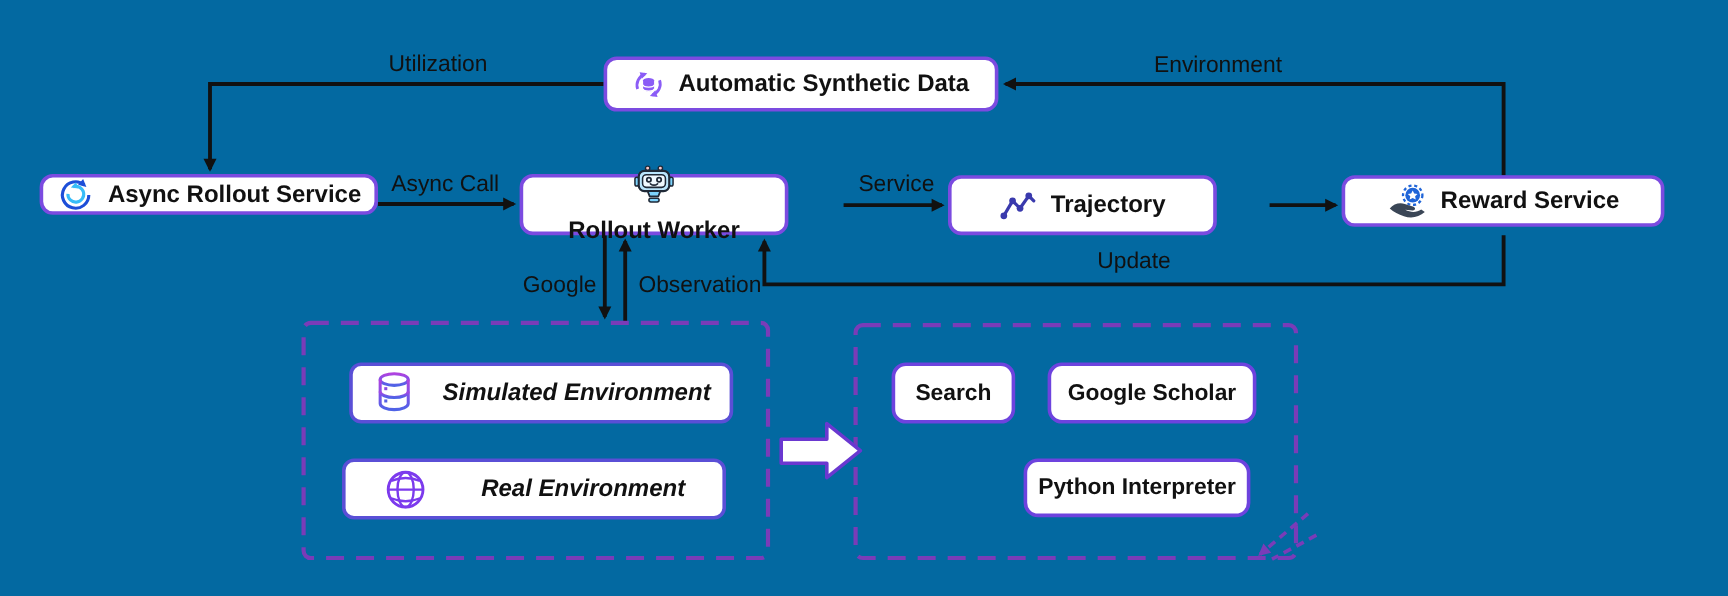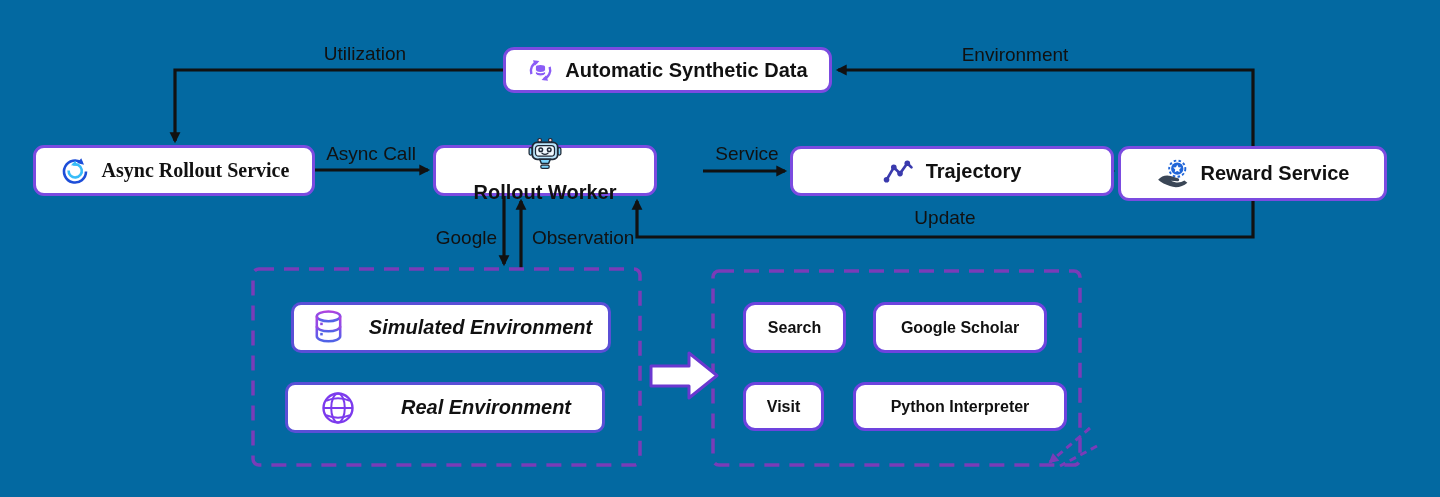--- a/index.html
+++ b/index.html
@@ -12,43 +12,43 @@
 
   .node{
     position:absolute;display:flex;align-items:center;justify-content:center;gap:11px;
     background:#ffffff;border:3.5px solid var(--node-border,#7b4be0);border-radius:11px;
     box-sizing:border-box;z-index:2;
   }
   .node .label{font-weight:bold;font-size:20px;color:#111;white-space:nowrap;}
   .icon{display:flex;align-items:center;justify-content:center;flex:0 0 auto;}
 
   #n-asd{left:503px;top:47px;width:329px;height:46px;}
-  #n-ars{left:33px;top:145px;width:282px;height:51px;font-family:Liberation Serif, serif;}
+  #n-ars{left:33px;top:145px;width:282px;height:34px;}
   #n-rw{left:433px;top:145px;width:224px;height:51px;flex-direction:column;}
-  #n-traj{left:790px;top:146px;width:324px;height:50px;}
-  #n-rs{left:1118px;top:146px;width:269px;height:55px;}
+  #n-traj{left:790px;top:146px;width:224px;height:50px;}
+  #n-rs{left:1118px;top:146px;width:269px;height:43px;}
 
   .env-node{
     position:absolute;display:flex;align-items:center;justify-content:center;gap:22px;
     background:#fff;border:3.5px solid var(--env-box-border,#5a4fd6);border-radius:10px;
     box-sizing:border-box;z-index:2;
   }
   .env-node .label{font-weight:bold;font-style:italic;font-size:20px;color:#111;white-space:nowrap;}
   #env-sim{left:291px;top:302px;width:320px;height:51px;}
   #env-real{left:285px;top:382px;width:320px;height:51px;gap:44px;}
 
   .tool{
     position:absolute;display:flex;align-items:center;justify-content:center;
     background:#fff;border:3.5px solid var(--tool-border,#6d43de);border-radius:12px;
-    box-sizing:border-box;z-index:2;font-weight:bold;font-size:16px;color:#111;white-space:nowrap;
+    box-sizing:border-box;z-index:2;font-weight:bold;font-size:19px;color:#111;white-space:nowrap;
   }
   #tool-search{left:743px;top:302px;width:103px;height:51px;}
   #tool-gs{left:873px;top:302px;width:174px;height:51px;}
   #tool-visit{left:743px;top:382px;width:81px;height:49px;}
-  #tool-py{left:853px;top:382px;width:214px;height:49px;}
+  #tool-py{left:853px;top:382px;width:189px;height:49px;}
 
   .edge-label{
     position:absolute;font-weight:normal;font-size:19px;color:#111;white-space:nowrap;z-index:3;
     transform:translateX(-50%);
   }
   #lbl-utilization{left:365px;top:43px;}
   #lbl-preservation{left:1015px;top:44px;}
   #lbl-async-call{left:371px;top:143px;}
   #lbl-collect{left:747px;top:143px;}
   #lbl-update{left:945px;top:207px;}
@@ -216,23 +216,20 @@
     </span>
     <span class="label">Real Environment</span>
   </div>
 
   <div class="tool" id="tool-search">
     <span>Search</span>
   </div>
   <div class="tool" id="tool-gs">
     <span>Google Scholar</span>
   </div>
-  <div class="tool" id="tool-visit">
-    <span>Visit</span>
-  </div>
   <div class="tool" id="tool-py">
     <span>Python Interpreter</span>
   </div>
 
   <div class="edge-label" id="lbl-utilization">Utilization</div>
   <div class="edge-label" id="lbl-preservation">Environment</div>
   <div class="edge-label" id="lbl-async-call">Async Call</div>
   <div class="edge-label" id="lbl-collect">Service</div>
   <div class="edge-label" id="lbl-update">Update</div>
   <div class="edge-label" id="lbl-action">Google</div>

